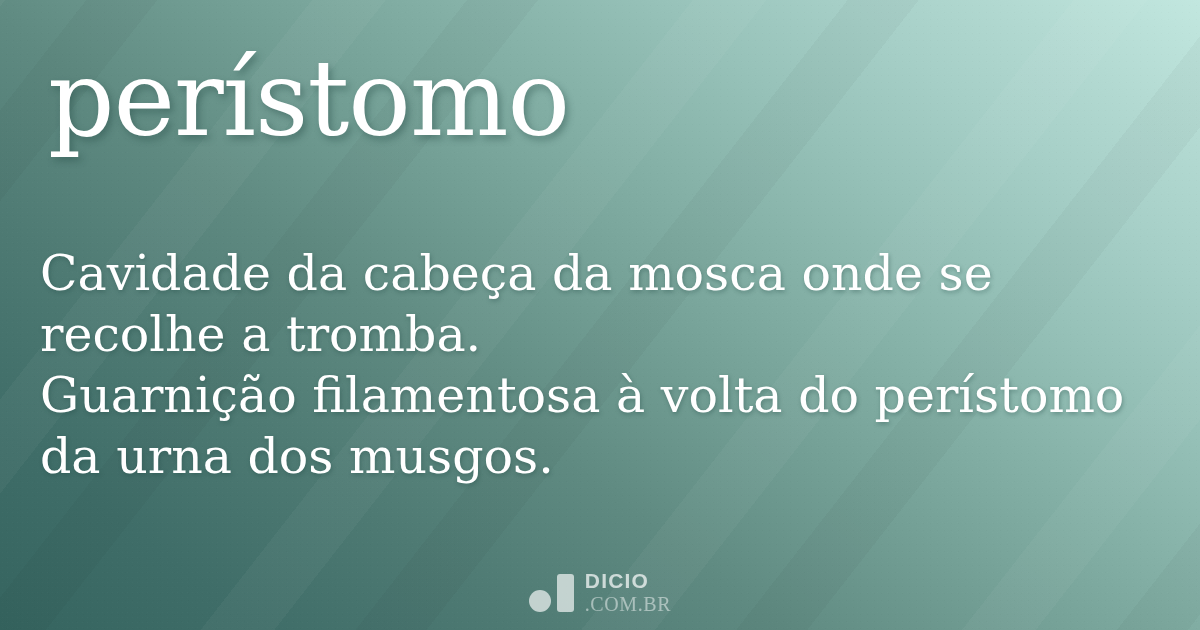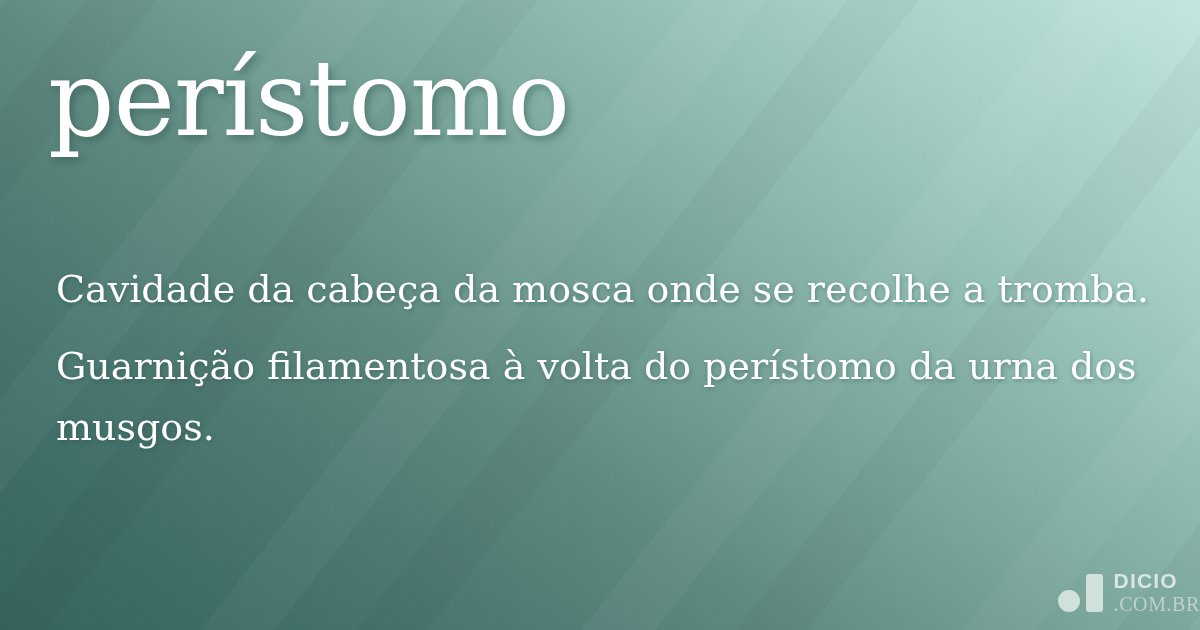--- a/index.html
+++ b/index.html
@@ -89,38 +89,38 @@
 
   
   .definitions {
     position: absolute;
     left: 40px;
     right: 34px;
     top: 243px;
   }
 
   .definition {
-    margin: 16px;
+    margin: 0;
     font-family: "DejaVu Serif", serif;
     font-weight: 400;
-    font-size: 38px;
+    font-size: 49px;
     line-height: 61px;
     color: #ffffff;
     text-shadow: 1px 2px 4px rgba(32,70,66,0.38);
   }
 
   
   .brand {
     position: absolute;
     left: 0;
     right: 0;
     bottom: 16px;
     display: flex;
     align-items: center;
-    justify-content: flex-end;
+    justify-content: center;
     gap: 11px;
     opacity: 0.82;
   }
 
   .brand-mark {
     display: flex;
     align-items: flex-end;
     gap: 6px;
     height: 40px;
   }

